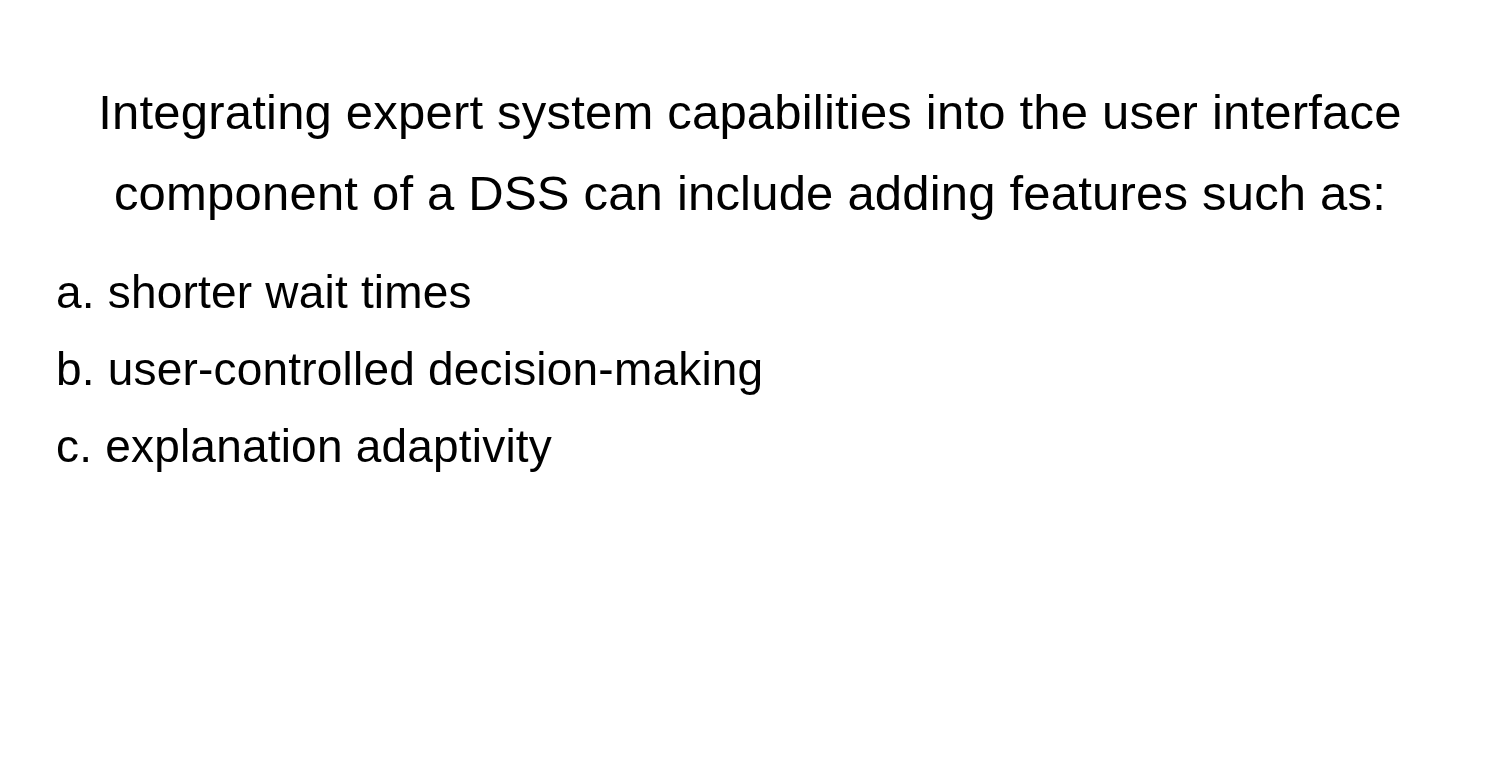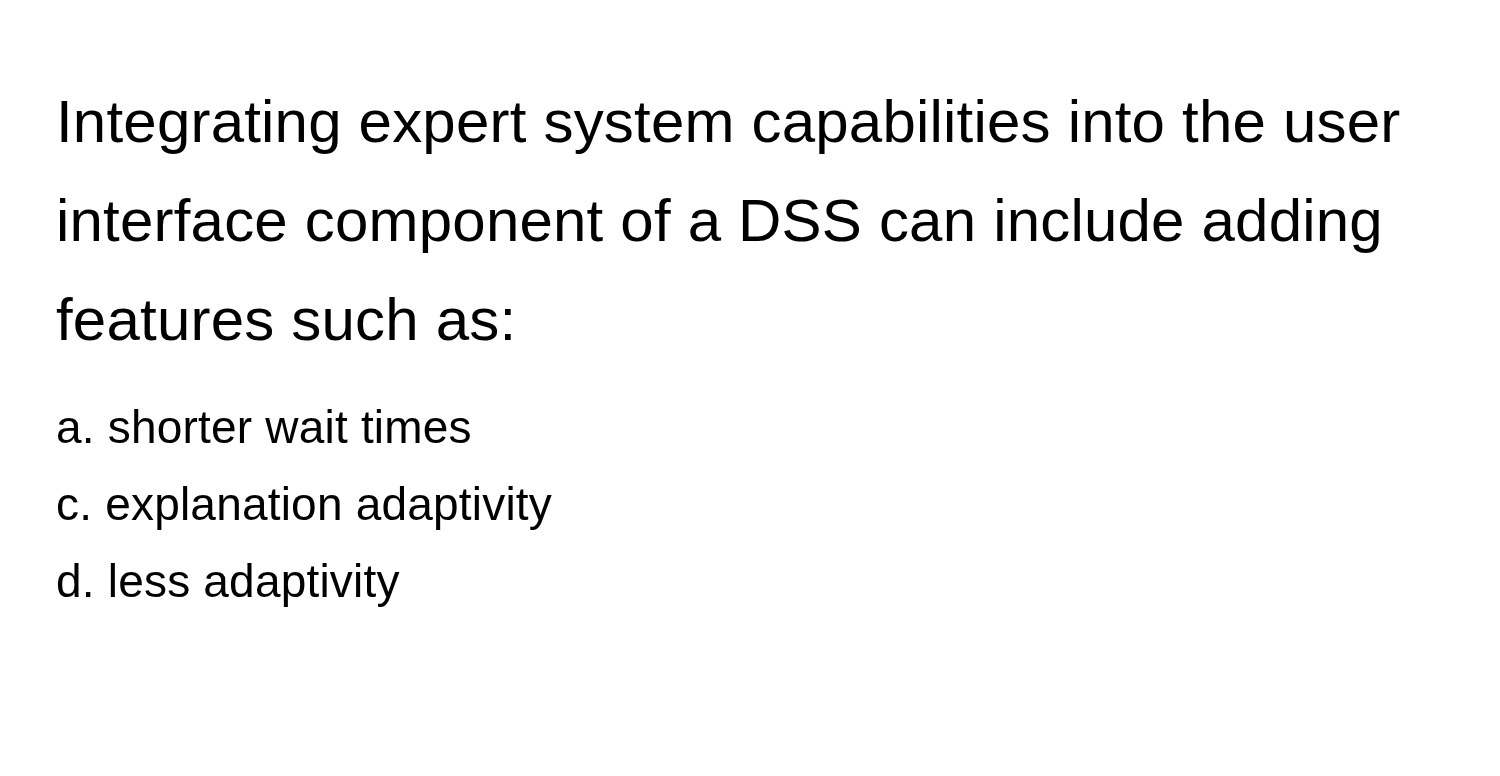--- a/index.html
+++ b/index.html
@@ -9,24 +9,25 @@
     }
     body {
       width: 1500px;
       height: 776px;
       background: #ffffff;
       font-family: -apple-system, BlinkMacSystemFont, 'Segoe UI', Helvetica, Arial, sans-serif;
       color: #000000;
       padding: 72px 56px 56px 56px;
     }
     .question-stem {
-      font-size: 60px;
+      font-size: 49px;
       line-height: 1.65;
       letter-spacing: 0.2px;
       margin-bottom: 24px;
+      text-align: center;
     }
     .options {
       margin-top: 0;
     }
     .option {
       font-size: 46px;
       line-height: 1.5;
       margin-bottom: 8px;
       letter-spacing: 0.2px;
     }
@@ -41,20 +42,20 @@
 <body>
 
 <div class="question-stem">Integrating expert system capabilities into the user interface component of a DSS can include adding features such as:</div>
 
 <div class="options">
   <div class="option">
     <span class="option-letter">a.</span>
     <span class="option-text">shorter wait times</span>
   </div>
   <div class="option">
+    <span class="option-letter">b.</span>
+    <span class="option-text">user-controlled decision-making</span>
+  </div>
+  <div class="option">
     <span class="option-letter">c.</span>
     <span class="option-text">explanation adaptivity</span>
-  </div>
-  <div class="option">
-    <span class="option-letter">d.</span>
-    <span class="option-text">less adaptivity</span>
   </div>
 </div>
 
 </body></html>

